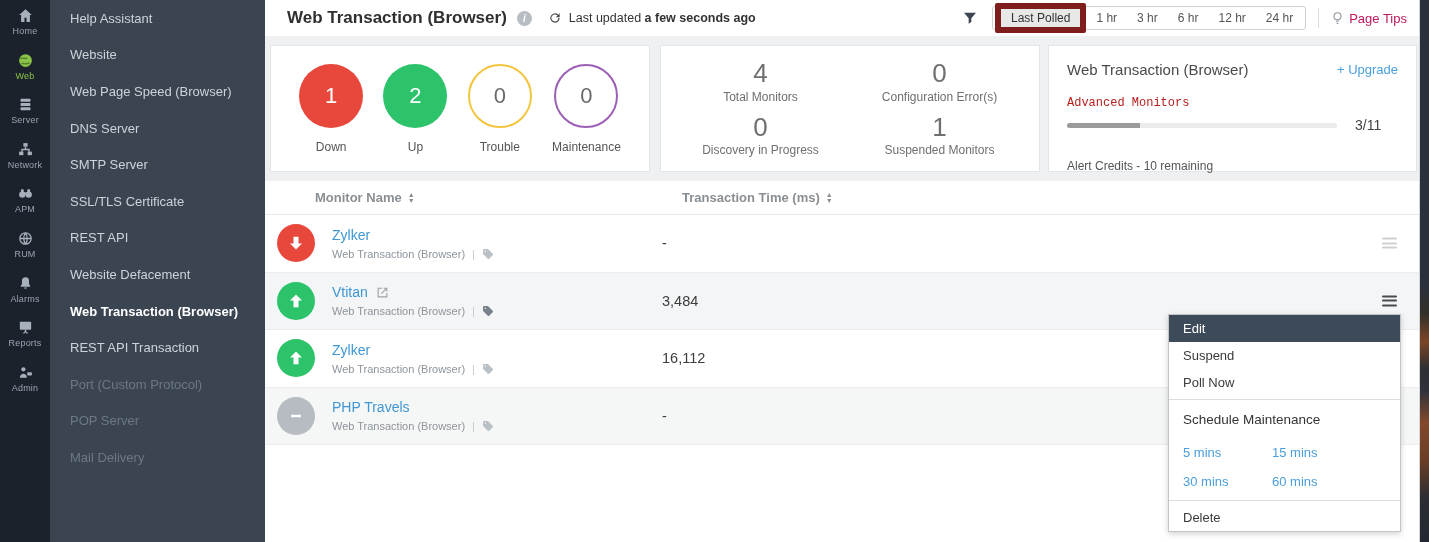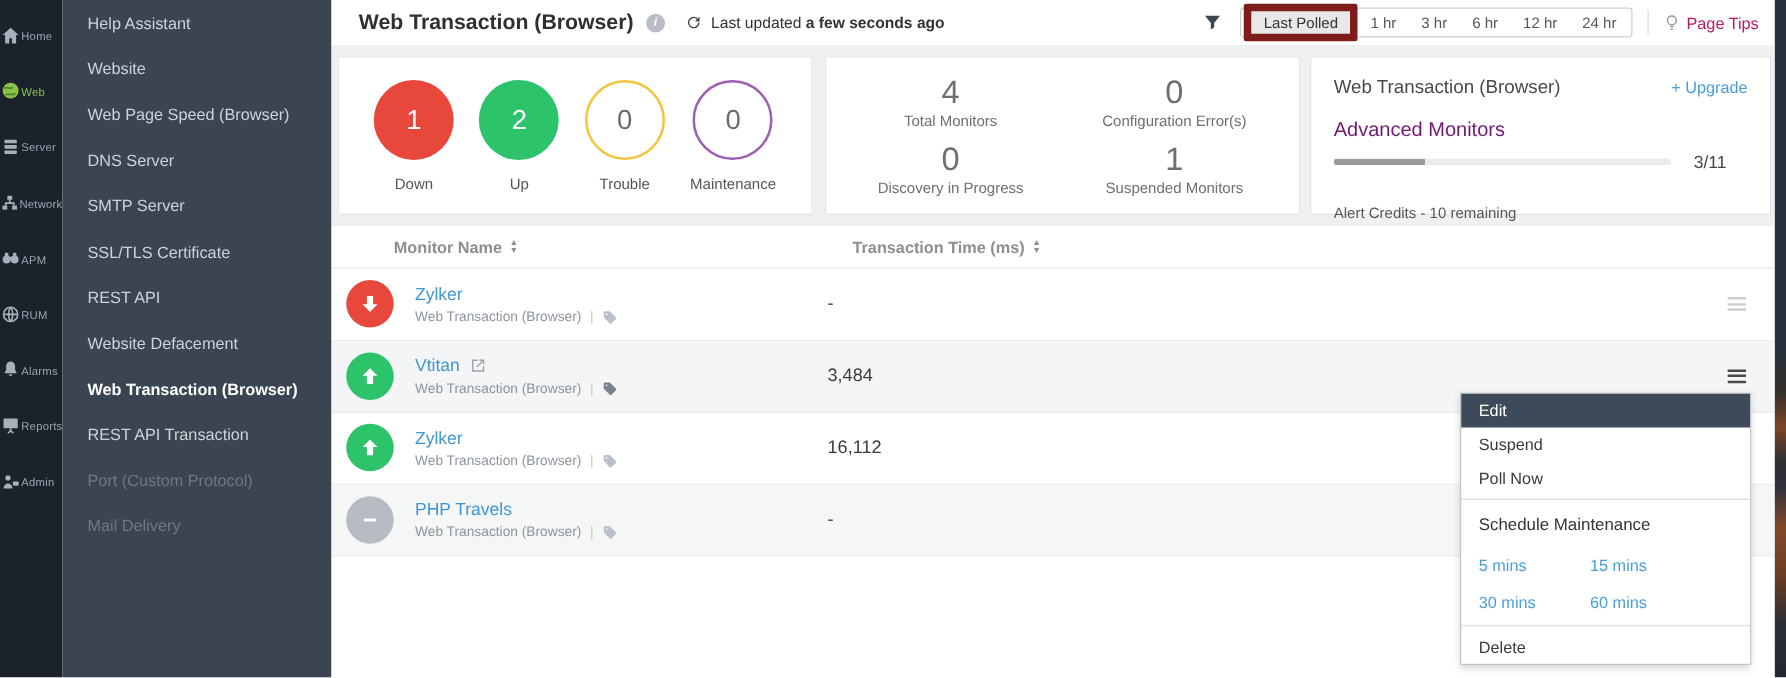--- a/index.html
+++ b/index.html
@@ -1,21 +1,21 @@
 <!DOCTYPE html>
 <html><head>
 <meta charset="utf-8">
 <style>
   * { margin:0; padding:0; box-sizing:border-box; }
   html,body { width:1429px; height:542px; overflow:hidden; }
   body { font-family:"Liberation Sans", sans-serif; position:relative; background:#ffffff; }
 
   
   .icon-rail { position:absolute; left:0; top:0; width:50px; height:542px; background:#1b222b; display:flex; flex-direction:column; padding-top:7px; z-index:5; }
-  .rail-item { height:44.6px; display:flex; align-items:center; justify-content:flex-start; cursor:pointer; }
+  .rail-item { height:44.6px; display:flex; flex-direction:column; align-items:center; justify-content:flex-start; cursor:pointer; }
   .rail-item svg { width:17px; height:17px; margin-bottom:2px; }
   .rail-label { font-size:9px; color:#9aa5b1; letter-spacing:.2px; }
   .rail-item.active .rail-label { color:#8bc34a; }
 
   
   .menu-sidebar { position:absolute; left:50px; top:0; width:215px; height:542px; background:#3a4551; display:flex; flex-direction:column; z-index:5; }
   .menu-item { height:36.6px; display:flex; align-items:center; padding-left:20px; font-size:13px; color:#ccd3da; cursor:pointer; white-space:nowrap; }
   .menu-item.active { color:#ffffff; font-weight:bold; }
   .menu-item.disabled { color:#6d7884; }
 
@@ -52,21 +52,21 @@
 
   .card-stats { left:395px; width:380px; display:grid; grid-template-columns:1fr 1fr; align-content:center; row-gap:10px; padding:0 10px; }
   .stat-item { text-align:center; }
   .stat-value { font-size:26px; color:#6f6f6f; line-height:1.05; }
   .stat-label { font-size:12px; color:#6f6f6f; margin-top:2px; }
 
   .card-license { left:783px; width:369px; padding:15px 18px; }
   .license-head { display:flex; justify-content:space-between; align-items:center; }
   .license-title { font-size:15px; color:#4a4a4a; }
   .upgrade-link { font-size:13px; color:#4a9eda; cursor:pointer; }
-  .adv-label { font-size:16px; color:#701a75; margin-top:18px; }
+  .adv-label { font-size:12px; color:#b91c1c; margin-top:18px;font-family:Liberation Mono, monospace; }
   .progress-row { display:flex; align-items:center; margin-top:7px; }
   .progress-track { width:270px; height:5px; background:#ebebeb; border-radius:3px; overflow:hidden; }
   .progress-fill { height:100%; background:#9b9b9b; }
   .progress-count { font-size:14px; color:#444; margin-left:18px; }
   .alert-credits { font-size:12px; color:#555; margin-top:26px; }
 
   
   .table-area { position:absolute; left:0; top:181px; width:100%; bottom:0; background:#fff; }
   .table-head { height:34px; display:flex; align-items:center; border-bottom:1px solid #e8e8e8; }
   .col-head { font-size:13px; font-weight:bold; color:#8a8f94; display:flex; align-items:center; cursor:pointer;padding-left:20px; }
@@ -198,20 +198,21 @@
   <div class="menu-item">Website</div>
   <div class="menu-item">Web Page Speed (Browser)</div>
   <div class="menu-item">DNS Server</div>
   <div class="menu-item">SMTP Server</div>
   <div class="menu-item">SSL/TLS Certificate</div>
   <div class="menu-item">REST API</div>
   <div class="menu-item">Website Defacement</div>
   <div class="menu-item active">Web Transaction (Browser)</div>
   <div class="menu-item">REST API Transaction</div>
   <div class="menu-item disabled">Port (Custom Protocol)</div>
+  <div class="menu-item disabled">POP Server</div>
   <div class="menu-item disabled">Mail Delivery</div>
 </nav>
 
 <main class="main">
 
   <div class="header-bar">
     <h1 class="page-title">Web Transaction (Browser)</h1>
     <span class="info-badge">i</span>
     <span class="refresh-icon">
       <svg width="14" height="14" viewBox="0 0 24 24">

